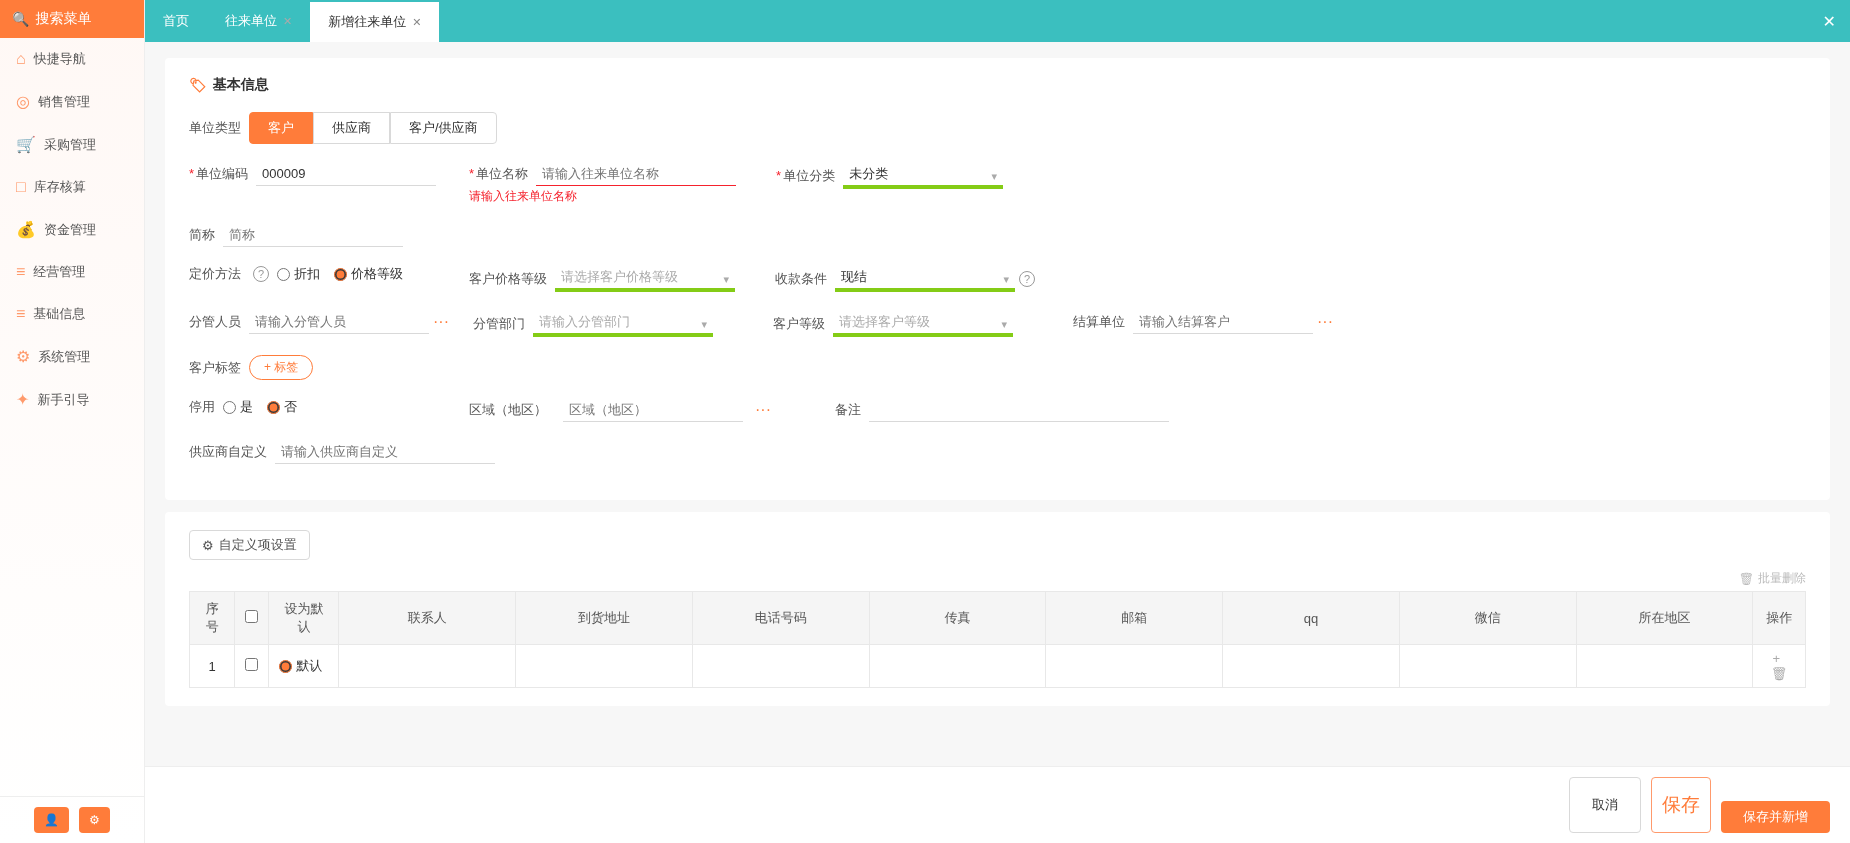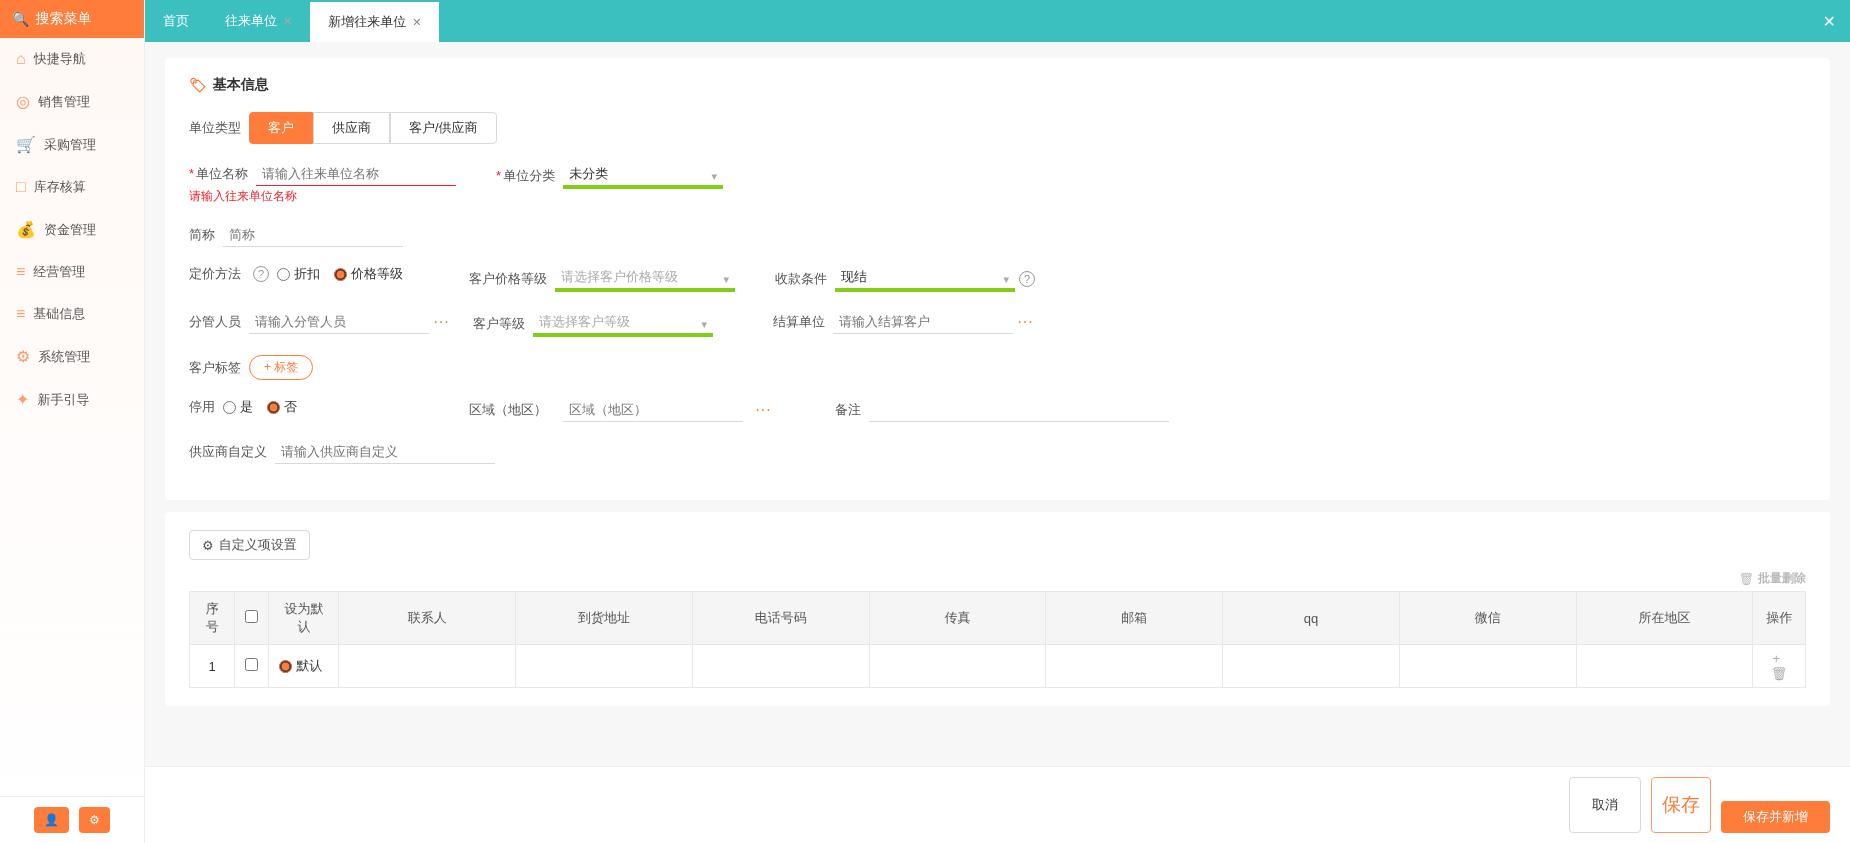--- a/index.html
+++ b/index.html
@@ -433,20 +433,26 @@
           <div class="type-btn-group">
             <button class="type-btn active">客户</button>
             <button class="type-btn">供应商</button>
             <button class="type-btn">客户/供应商</button>
           </div>
         </div>
       </div>
 
       <div class="form-row">
 
+        <div class="form-field">
+          <span class="form-label">
+            <span class="required-star">*</span><span>单位编码</span>
+          </span>
+          <input type="text" class="form-input" value="000009" style="">
+        </div>
 
         <div class="form-field" style="flex-direction:column; align-items:flex-start; margin-right:40px;">
           <div style="display:flex; align-items:center;">
             <span class="form-label">
               <span class="required-star">*</span><span>单位名称</span>
             </span>
             <input type="text" class="form-input error" style="width: 200px; border-bottom-color: rgb(245, 34, 45);" placeholder="请输入往来单位名称">
           </div>
           <span class="error-msg">请输入往来单位名称</span>
         </div>
@@ -506,20 +512,28 @@
         </div>
       </div>
 
       <div class="form-row">
         <div class="form-field">
           <span class="form-label">分管人员</span>
           <input type="text" class="form-input" placeholder="请输入分管人员" style="">
           <span class="more-btn">···</span>
         </div>
 
+        <div class="form-field" style="margin-right:40px;">
+          <span class="form-label">分管部门</span>
+          <div class="select-wrapper">
+            <select class="form-select">
+              <option value="">请输入分管部门</option>
+            </select>
+          </div>
+        </div>
 
         <div class="form-field" style="margin-right:40px;">
           <span class="form-label">客户等级</span>
           <div class="select-wrapper">
             <select class="form-select">
               <option value="">请选择客户等级</option>
             </select>
           </div>
         </div>
 
@@ -574,21 +588,21 @@
     </div>
 
     <div class="form-card">
       <button class="custom-settings-btn">
         <span>⚙</span>
         <span>自定义项设置</span>
       </button>
 
       <div class="batch-delete">
         <span>🗑</span>
-        <span style="cursor:pointer;font-weight:bold;">批量删除</span>
+        <span style="cursor:pointer;">批量删除</span>
       </div>
 
       <table class="data-table">
         <thead>
           <tr id="table-header-row">
               <th>序号</th>
               <th><input type="checkbox" style=""></th>
               <th>设为默认</th>
               <th>联系人</th>
               <th>到货地址</th>

